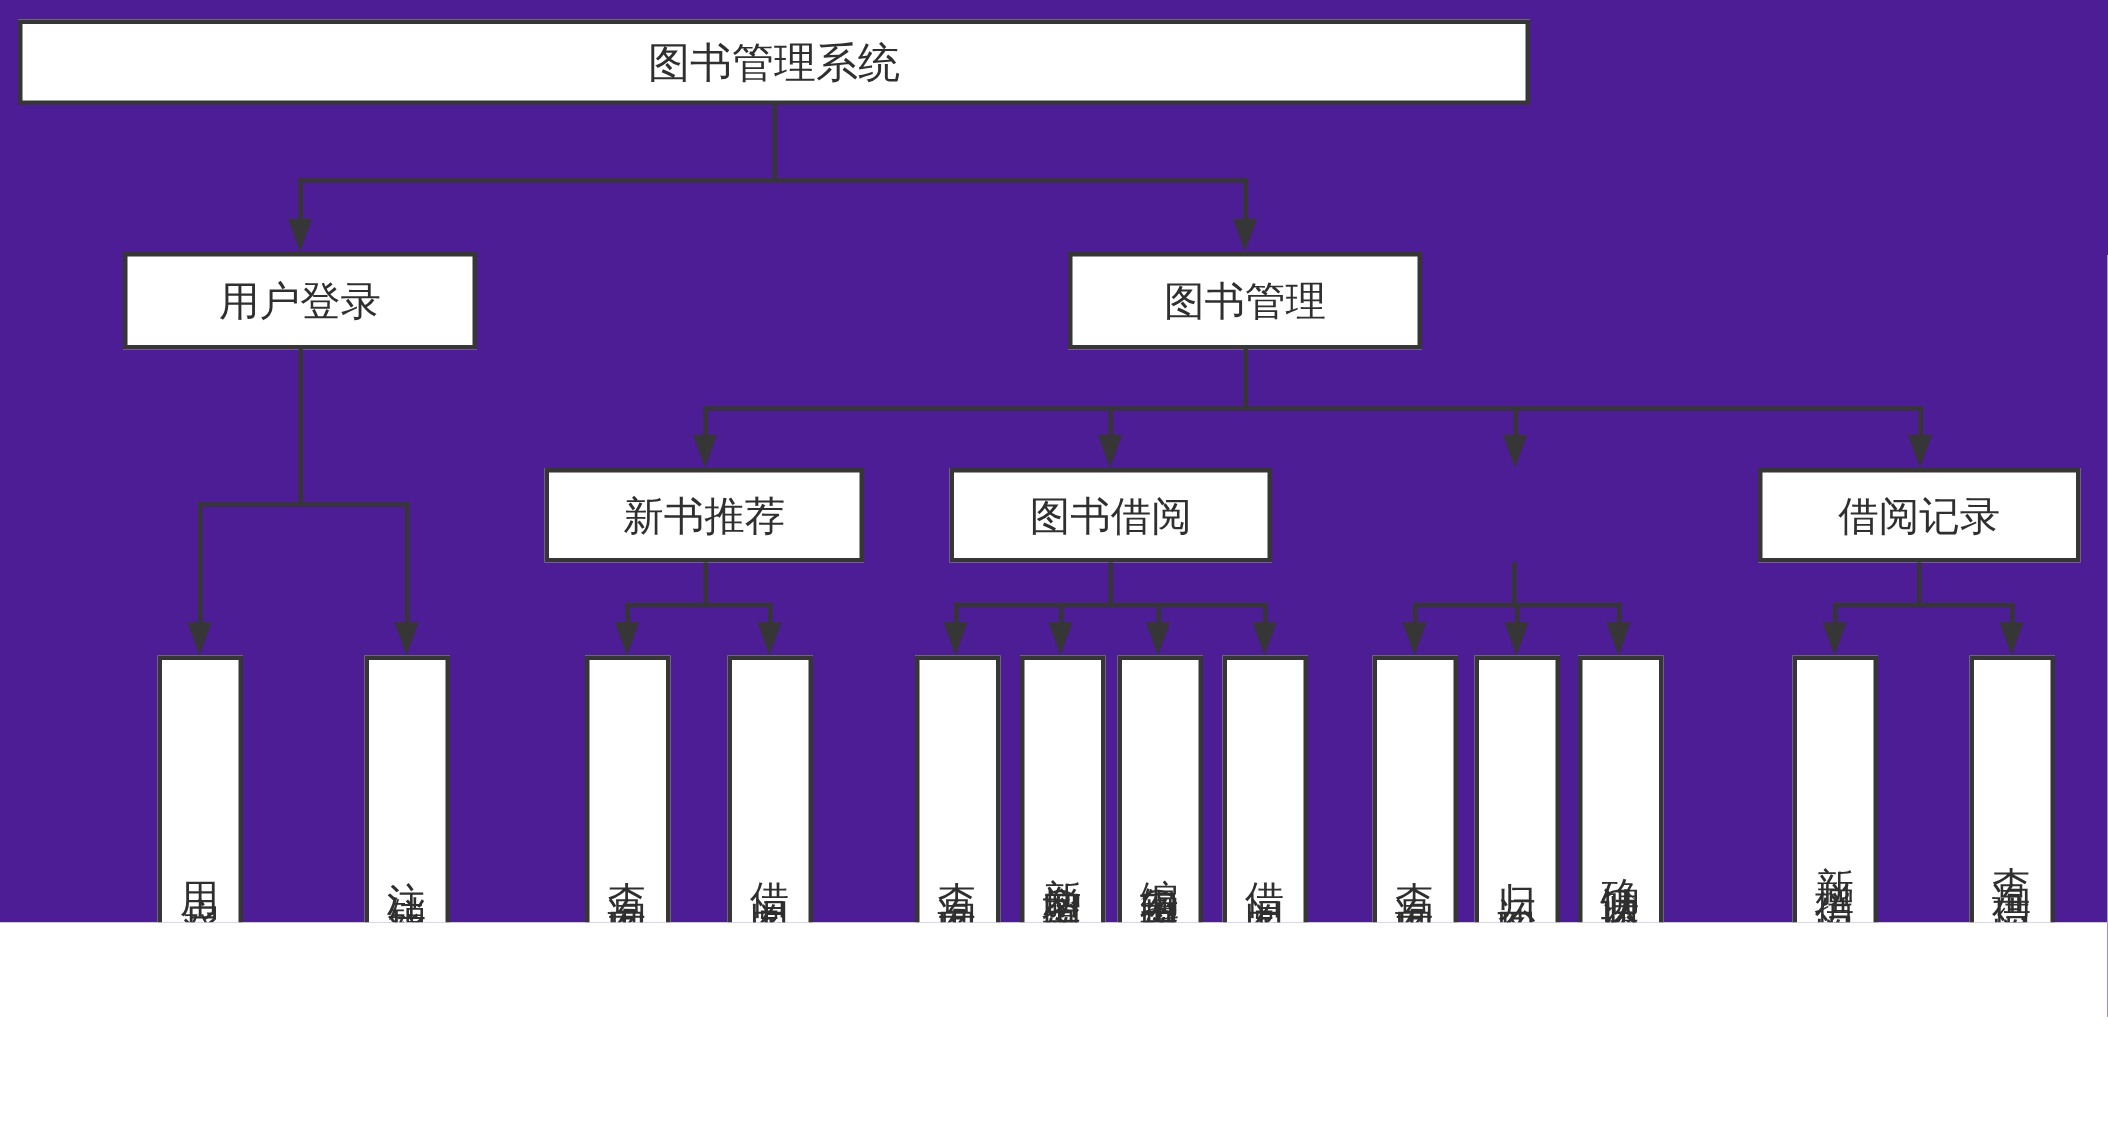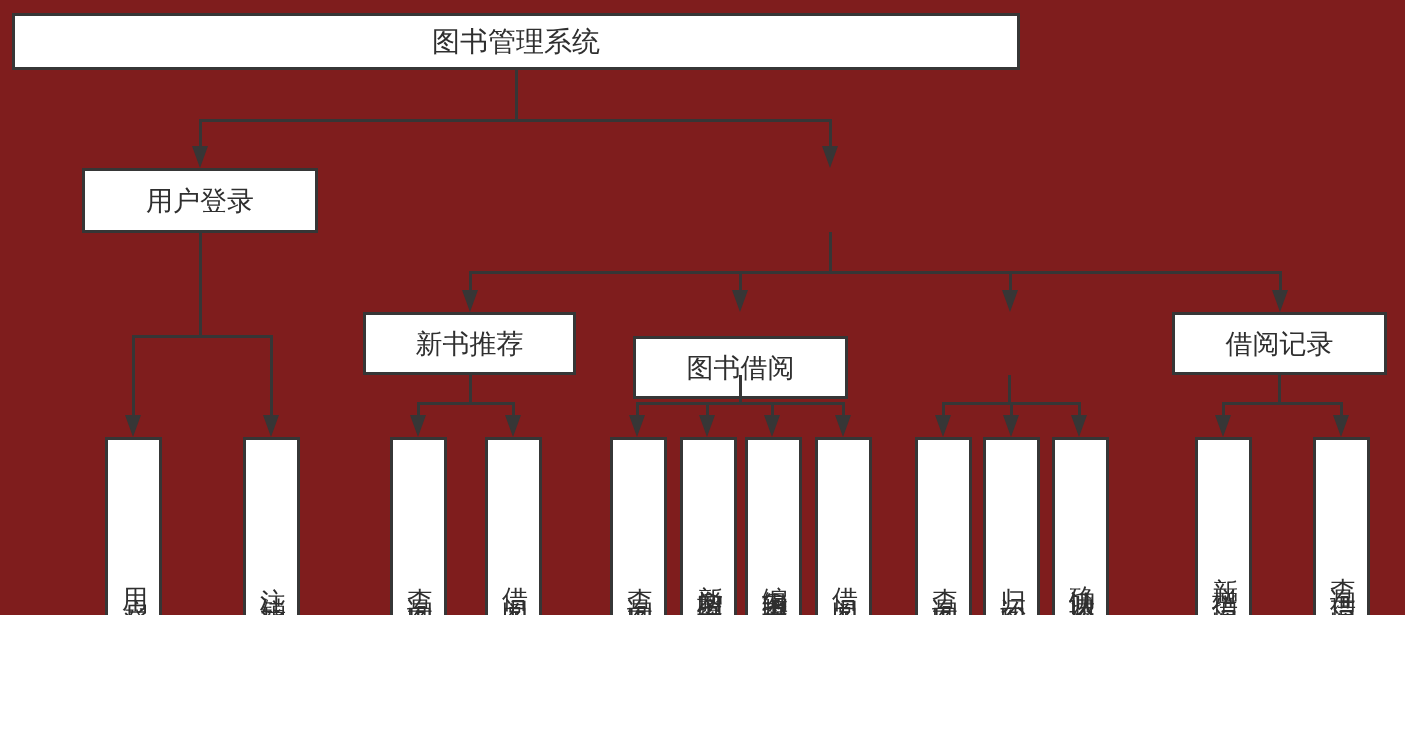--- a/index.html
+++ b/index.html
@@ -1,19 +1,19 @@
 <!DOCTYPE html>
 <html><head>
 <meta charset="utf-8">
 <style>
   * { margin:0; padding:0; box-sizing:border-box; }
   html,body { background:#ffffff; }
   .canvas {
-    position:relative; width:1405px; height:615px; background:#7f1d1d;
-    font-family:Liberation Mono, monospace;
+    position:relative; width:1405px; height:615px; background:#4c1d95;
+    font-family:Liberation Sans, sans-serif;
     color:#2f2f2f; overflow:hidden;
   }
   .box {
     position:absolute; border:3px solid #363636; background:#ffffff;
     display:flex; align-items:center; justify-content:center;
     font-size:27px; color:#2f2f2f; white-space:nowrap;
   }
   .box.root { font-size:28px; }
   .vbox { width:57px; top:437px; height:300px; }
   .vbox span {
@@ -47,20 +47,23 @@
   <div class="vline" style="left:515px; top:69px; height:53px;"></div>
   <div class="hline" style="left:199px; top:119px; width:633px;"></div>
   <div class="vline" style="left:199px; top:119px; height:30px;"></div>
   <div class="vline" style="left:829px; top:119px; height:30px;"></div>
   <div class="arrow" style="left:192px; top:146px;"></div>
   <div class="arrow" style="left:822px; top:146px;"></div>
 
   <div class="box" style="left:82px; top:168px; width:236px; height:65px;">
     <span>用户登录</span>
   </div>
+  <div class="box" style="left:712px; top:168px; width:236px; height:65px;">
+    <span>图书管理</span>
+  </div>
 
   <div class="vline" style="left:199px; top:232px; height:106px;"></div>
   <div class="hline" style="left:132px; top:335px; width:141px;"></div>
   <div class="vline" style="left:132px; top:335px; height:82px;"></div>
   <div class="vline" style="left:270px; top:335px; height:82px;"></div>
   <div class="arrow" style="left:125px; top:415px;"></div>
   <div class="arrow" style="left:263px; top:415px;"></div>
 
   <div class="vline" style="left:829px; top:232px; height:42px;"></div>
   <div class="hline" style="left:469px; top:271px; width:813px;"></div>
@@ -69,21 +72,21 @@
   <div class="vline" style="left:1009px; top:271px; height:21px;"></div>
   <div class="vline" style="left:1279px; top:271px; height:21px;"></div>
   <div class="arrow" style="left:462px; top:290px;"></div>
   <div class="arrow" style="left:732px; top:290px;"></div>
   <div class="arrow" style="left:1002px; top:290px;"></div>
   <div class="arrow" style="left:1272px; top:290px;"></div>
 
   <div class="box" style="left:363px; top:312px; width:213px; height:63px;">
     <span>新书推荐</span>
   </div>
-  <div class="box" style="left:633px; top:312px; width:215px; height:63px;margin-top:24px;">
+  <div class="box" style="left:633px; top:312px; width:215px; height:63px;">
     <span>图书借阅</span>
   </div>
   <div class="box" style="left:1172px; top:312px; width:215px; height:63px;">
     <span>借阅记录</span>
   </div>
 
   <div class="vline" style="left:469px; top:375px; height:30px;"></div>
   <div class="hline" style="left:417px; top:402px; width:98px;"></div>
   <div class="vline" style="left:417px; top:402px; height:15px;"></div>
   <div class="vline" style="left:512px; top:402px; height:15px;"></div>

